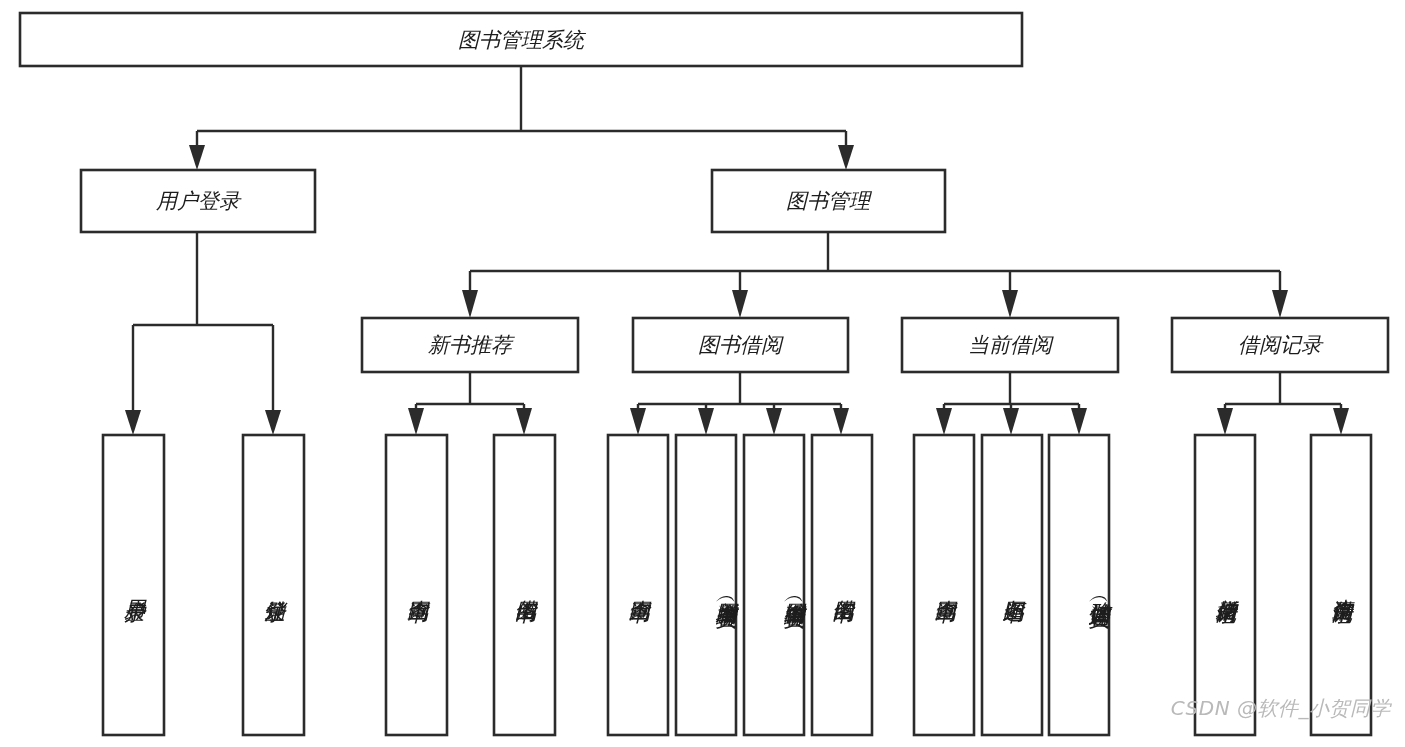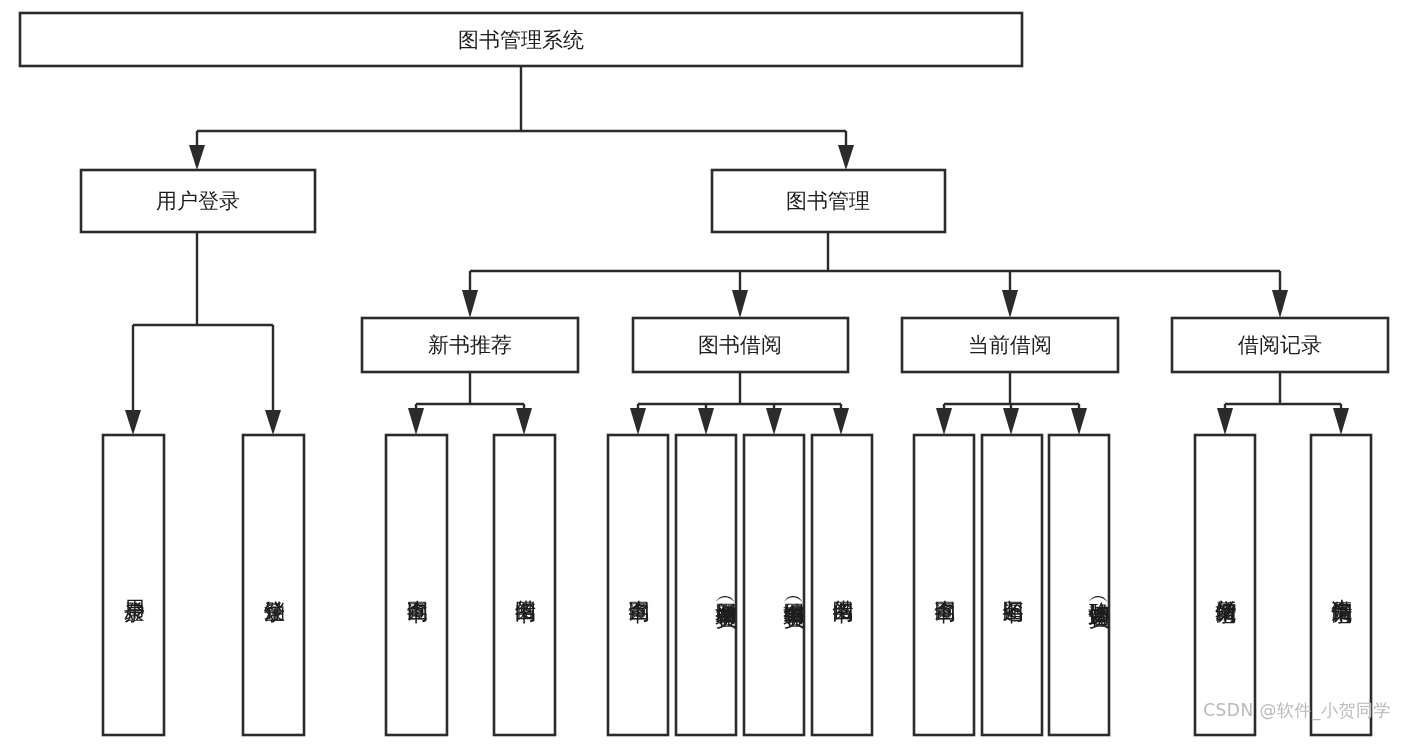--- a/index.html
+++ b/index.html
@@ -11,20 +11,21 @@
     width: 1405px;
     height: 747px;
     font-family: "DejaVu Sans", "Liberation Sans", sans-serif;
     overflow: hidden;
   }
   #diagram-root {
     position: relative;
     width: 1405px;
     height: 726px;
     background: #ffffff;
+    font-style: italic;
   }
   svg.diagram-canvas {
     position: absolute;
     left: 0;
     top: 0;
     width: 1405px;
     height: 747px;
   }
   .node-box {
     fill: #ffffff;
@@ -62,21 +63,21 @@
     align-items: center;
     justify-content: center;
     white-space: nowrap;
     pointer-events: none;
   }
   .watermark {
     position: absolute;
     right: 14px;
     bottom: 4px;
     font-family: "DejaVu Sans", "Liberation Sans", sans-serif;
-    font-size: 17px;
+    font-size: 20px;
     color: #b9b9b9;
     letter-spacing: 0.5px;
     white-space: nowrap;
   }
 </style>
 </head>
 <body>
 
 <div id="diagram-root">
 

